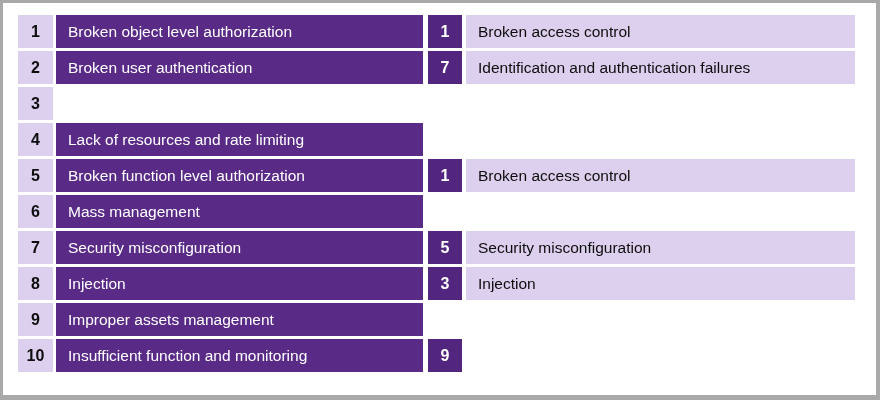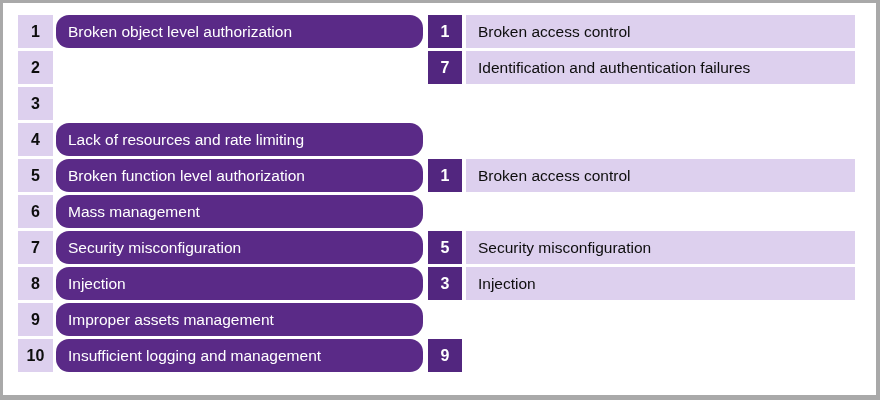--- a/index.html
+++ b/index.html
@@ -66,21 +66,20 @@
     width: 367px;
     height: 33px;
     background: #5a2a87;
     color: #ffffff;
     font-size: 15.5px;
     display: flex;
     align-items: center;
     padding-left: 12px;
     box-sizing: border-box;
     white-space: nowrap;
-    border-radius: 13px;
   }
 
   
   .r-num {
     position: absolute;
     left: 410px;
     top: 0px;
     width: 34px;
     height: 33px;
     background: #52267f;
@@ -114,20 +113,21 @@
 <div id="frame">
   <div id="table">
       <div class="row">
         <div class="l-num">1</div>
         <div class="l-text">Broken object level authorization</div>
         <div class="r-num">1</div>
         <div class="r-text">Broken access control</div>
       </div>
       <div class="row">
         <div class="l-num">2</div>
+        <div class="l-text">Broken user authentication</div>
         <div class="r-num">7</div>
         <div class="r-text">Identification and authentication failures</div>
       </div>
       <div class="row">
         <div class="l-num">3</div>
       </div>
       <div class="row">
         <div class="l-num">4</div>
         <div class="l-text">Lack of resources and rate limiting</div>
       </div>
@@ -152,17 +152,17 @@
         <div class="l-text">Injection</div>
         <div class="r-num">3</div>
         <div class="r-text">Injection</div>
       </div>
       <div class="row">
         <div class="l-num">9</div>
         <div class="l-text">Improper assets management</div>
       </div>
       <div class="row">
         <div class="l-num">10</div>
-        <div class="l-text">Insufficient logging and management</div>
+        <div class="l-text">Insufficient function and monitoring</div>
         <div class="r-num">9</div>
       </div>
     </div>
 </div>
 
 </body></html>

